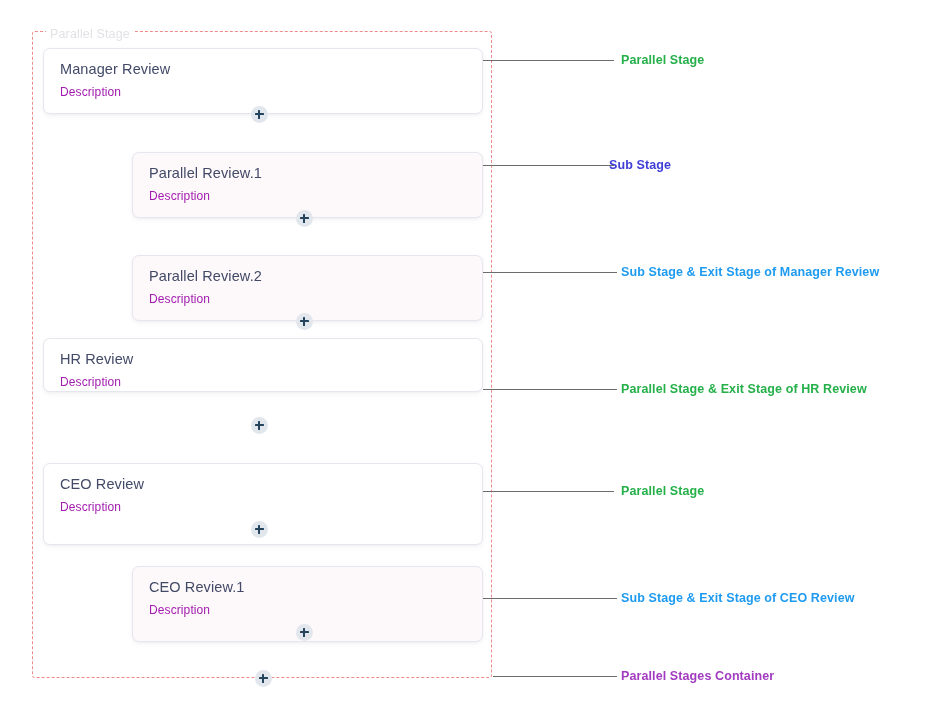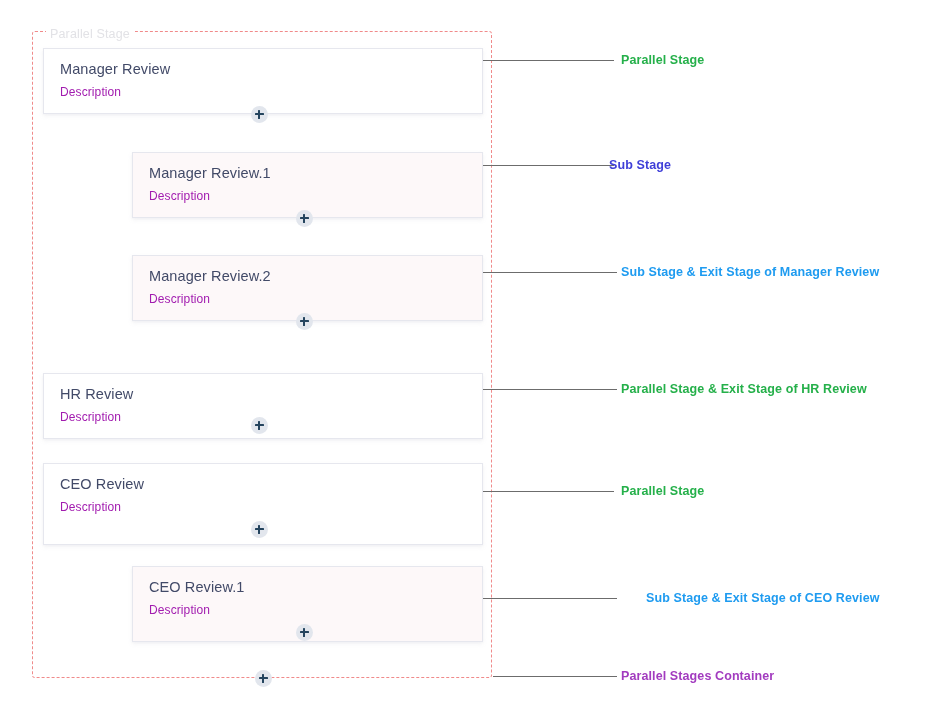--- a/index.html
+++ b/index.html
@@ -45,21 +45,21 @@
     letter-spacing: 0.15px;
     line-height: 14px;
     white-space: nowrap;
   }
 
   
   .card {
     position: absolute;
     box-sizing: border-box;
     border: 1px solid #e6e7ee;
-    border-radius: 0;
+    border-radius: 7px;
     box-shadow: 0 2px 5px rgba(130,135,160,0.09),
                 0 1px 2px rgba(130,135,160,0.05);
   }
   .card.parallel {
     left: 33px;
     width: 440px;
     background: #ffffff;
   }
   .card.sub {
     left: 122px;
@@ -140,30 +140,30 @@
 
   <div class="container-box"></div>
   <div class="container-legend">Parallel Stage</div>
 
   <div class="card parallel" style="top:48px; height:66px;">
     <span class="card-title">Manager Review</span>
     <span class="card-desc">Description</span>
   </div>
 
   <div class="card sub" style="top:152px; height:66px;">
-    <span class="card-title">Manager Review.1</span>
+    <span class="card-title">Parallel Review.1</span>
     <span class="card-desc">Description</span>
   </div>
 
   <div class="card sub" style="top:255px; height:66px;">
-    <span class="card-title">Manager Review.2</span>
-    <span class="card-desc">Description</span>
-  </div>
-
-  <div class="card parallel" style="top:373px; height:66px;text-align:center;">
+    <span class="card-title">Parallel Review.2</span>
+    <span class="card-desc">Description</span>
+  </div>
+
+  <div class="card parallel" style="top:338px; height:54px;text-align:center;">
     <span class="card-title">HR Review</span>
     <span class="card-desc">Description</span>
   </div>
 
   <div class="card parallel" style="top:463px; height:82px;">
     <span class="card-title">CEO Review</span>
     <span class="card-desc">Description</span>
   </div>
 
   <div class="card sub" style="top:566px; height:76px;">
@@ -190,17 +190,17 @@
   <div class="annot-label" style="left:611px; top:53px;  color:#25b04a;">Parallel Stage</div>
 
   <div class="annot-label" style="left:599px; top:158px; color:#3f3fd8;">Sub Stage</div>
 
   <div class="annot-label" style="left:611px; top:382px; color:#25b04a;">Parallel Stage &amp; Exit Stage of HR Review</div>
 
   <div class="annot-label" style="left:611px; top:265px; color:#1e9bf0;">Sub Stage &amp; Exit Stage of Manager Review</div>
 
   <div class="annot-label" style="left:611px; top:484px; color:#25b04a;">Parallel Stage</div>
 
-  <div class="annot-label" style="left:636px; top:591px; color:#1e9bf0;">Sub Stage &amp; Exit Stage of CEO Review</div>
+  <div class="annot-label" style="left:611px; top:591px; color:#1e9bf0;">Sub Stage &amp; Exit Stage of CEO Review</div>
 
   <div class="annot-label" style="left:611px; top:669px; color:#a23bbf;">Parallel Stages Container</div>
 
 </div>
 
 </body></html>

